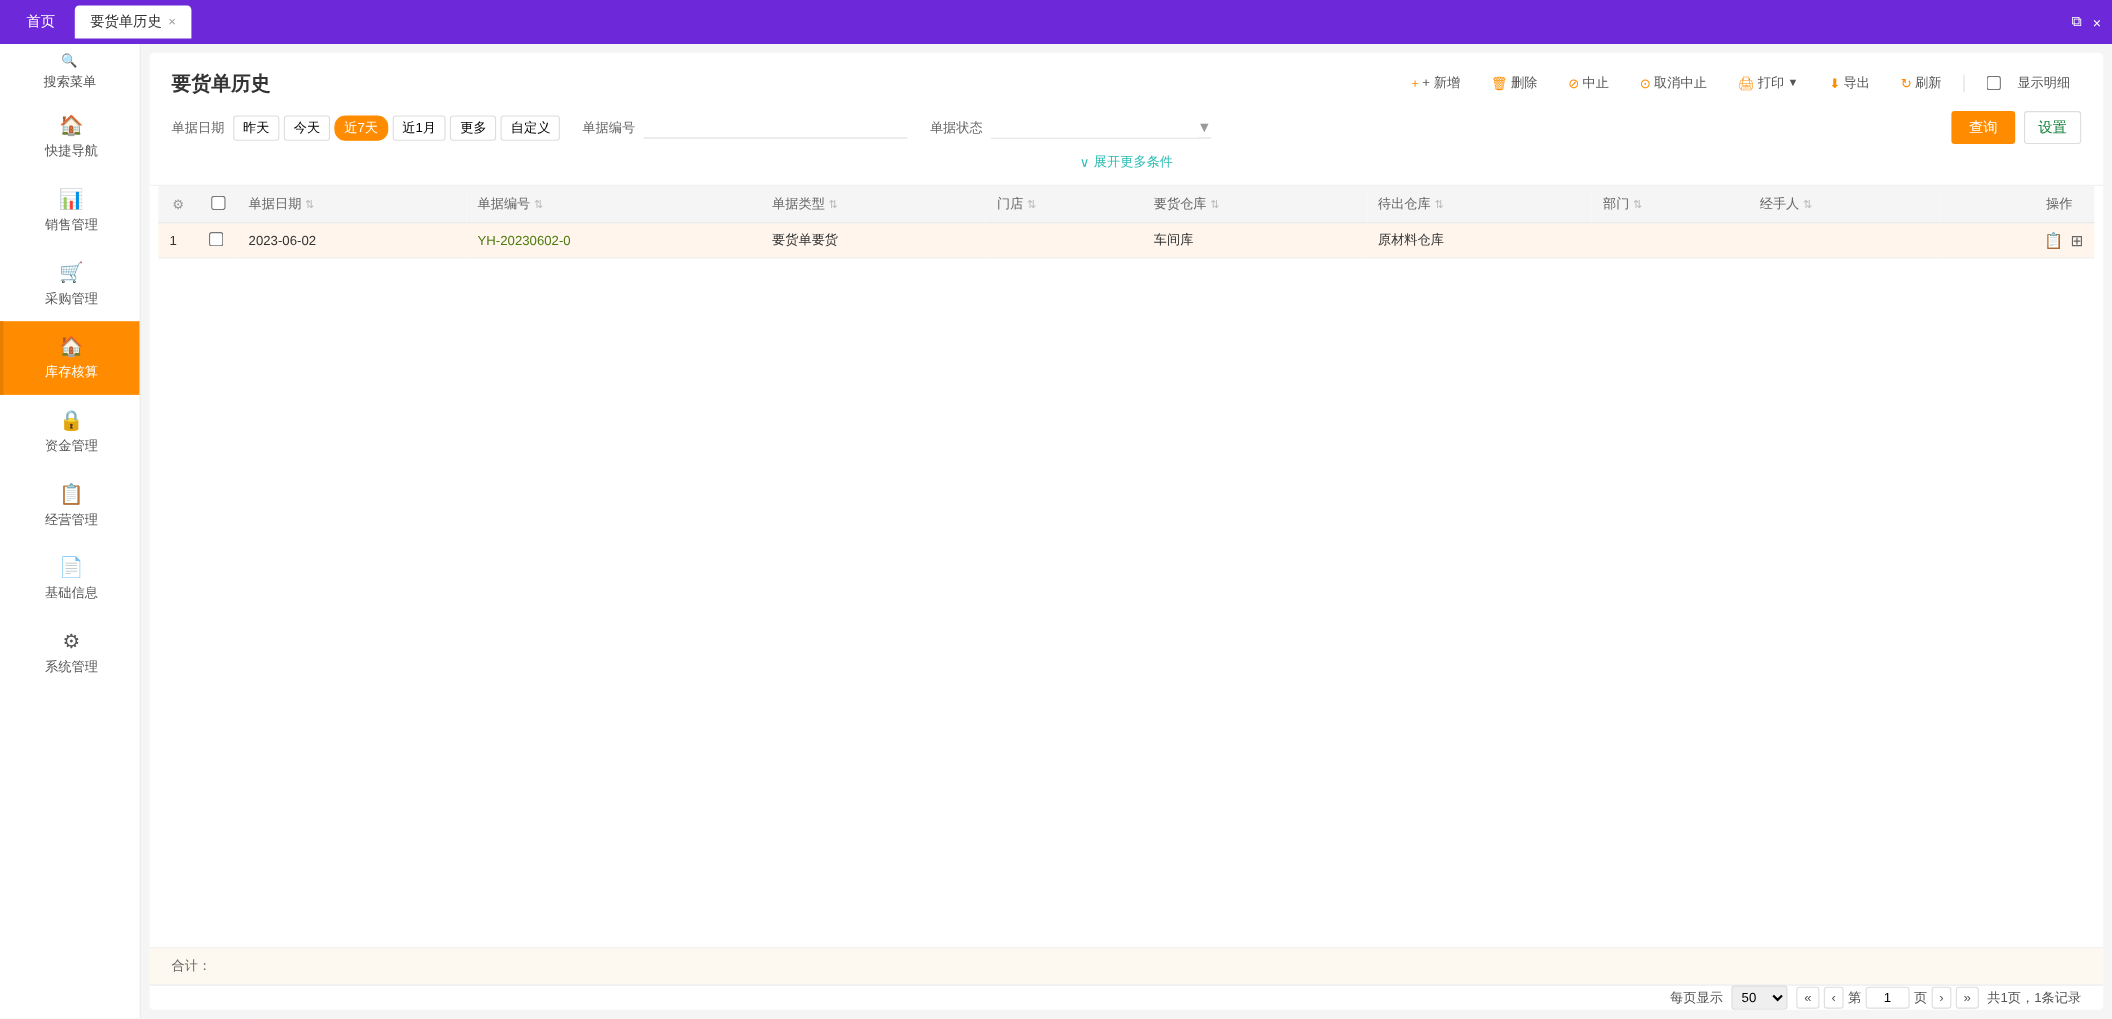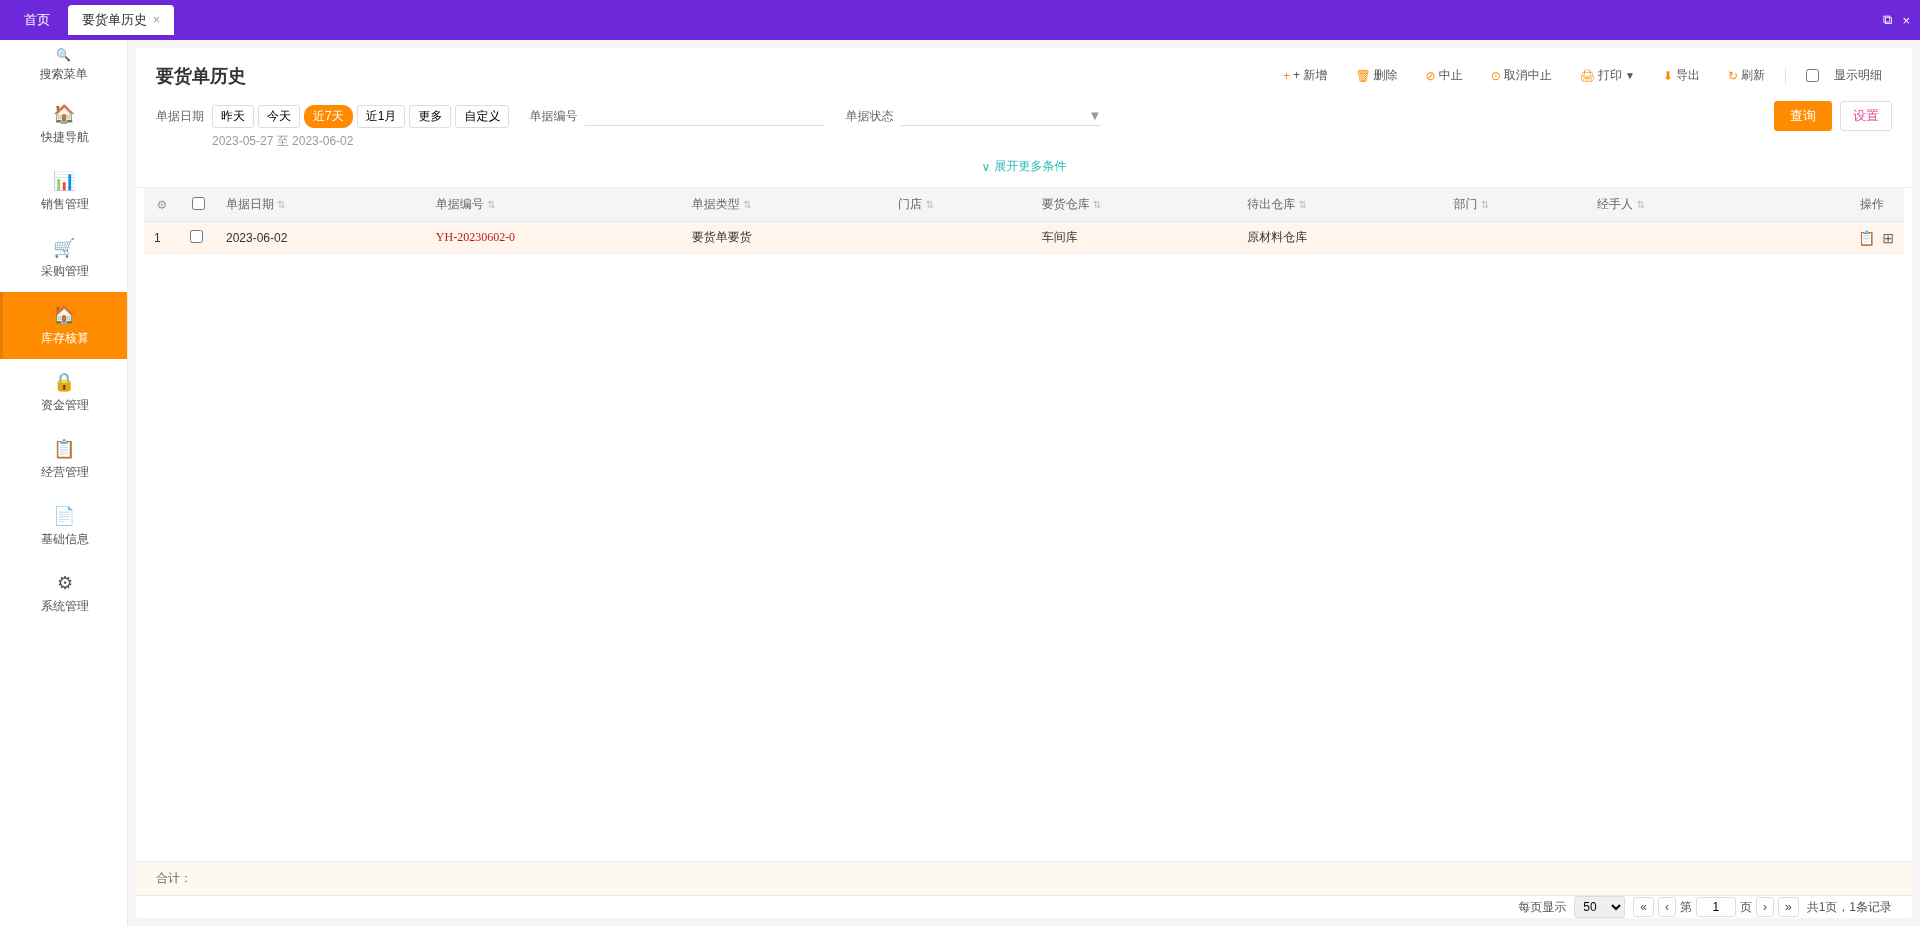--- a/index.html
+++ b/index.html
@@ -26,21 +26,21 @@
     .sidebar-item .icon { font-size: 18px; }
     .search-menu-item { padding: 8px 4px; display: flex; flex-direction: column; align-items: center; cursor: pointer; color: #555; font-size: 12px; gap: 4px; }
 
     
     .page-content { flex: 1; display: flex; flex-direction: column; padding: 0; overflow: hidden; background: #fff; margin: 8px; border-radius: 4px; }
     .page-header { padding: 14px 20px 0 20px; display: flex; align-items: center; justify-content: space-between; }
     .page-title { font-size: 18px; font-weight: 600; color: #333; }
     .toolbar { display: flex; align-items: center; gap: 8px; }
     .toolbar-btn { display: flex; align-items: center; gap: 3px; padding: 5px 10px; cursor: pointer; font-size: 12px; color: #555; border: none; background: transparent; }
     .btn-primary { background: #ff8c00; color: #fff; border: none; padding: 6px 16px; border-radius: 3px; cursor: pointer; font-size: 13px; }
-    .btn-secondary { background: #fff; color: #ec4899; border: 1px solid #ddd; padding: 5px 12px; border-radius: 3px; cursor: pointer; font-size: 13px; }
+    .btn-secondary { background: #fff; color: #15803d; border: 1px solid #ddd; padding: 5px 12px; border-radius: 3px; cursor: pointer; font-size: 13px; }
     .display-detail-btn { display: flex; align-items: center; gap: 15px; }
 
     
     .filter-area { padding: 12px 20px; border-bottom: 1px solid #f0f0f0; }
     .filter-row { display: flex; align-items: center; gap: 20px; flex-wrap: wrap; }
     .filter-item { display: flex; align-items: center; gap: 8px; }
     .filter-label { color: #666; font-size: 12px; white-space: nowrap; }
     .date-filter-btns { display: flex; align-items: center; gap: 4px; }
     .date-btn { padding: 2px 8px; border: 1px solid #ddd; border-radius: 3px; cursor: pointer; font-size: 12px; color: #000000; background: #fff; }
     .date-btn.active { background: #ff8c00; color: #fff; border-color: #ff8c00; border-radius: 10px; }
@@ -51,21 +51,21 @@
     .expand-more { display: flex; align-items: center; gap: 4px; color: #2dbdb5; cursor: pointer; font-size: 12px; justify-content: center; margin-top: 8px; }
 
     
     .table-container { flex: 1; overflow-y: auto; padding: 0 8px; }
     table { width: 100%; border-collapse: collapse; font-size: 12px; }
     thead tr { background: #f5f5f5; }
     th { padding: 8px 10px; text-align: left; color: #666; font-weight: normal; border-bottom: 1px solid #e8e8e8; white-space: nowrap; cursor: pointer; }
     th .sort-icon { color: #bbb; font-size: 10px; }
     td { padding: 7px 10px; border-bottom: 1px solid #f0f0f0; color: #333; }
     tr.highlighted { background: #fff5ec; }
-    .link-text { color: #b91c1c; cursor: pointer; text-decoration: none; font-family: Liberation Serif, serif; }
+    .link-text { color: #4d7c0f; cursor: pointer; text-decoration: none; }
     .settings-col { width: 36px; text-align: center; }
     .checkbox-col { width: 36px; text-align: center; }
     .action-icons { display: flex; gap: 6px; }
     .action-icon { cursor: pointer; color: #666; font-size: 14px; }
 
     
     .table-footer { padding: 8px 20px; border-top: 1px solid #f0f0f0; background: #fef9f0; display: flex; align-items: flex-end; }
     .footer-sum { font-size: 12px; color: #666; }
     .pagination-bar { padding: 0 20px; border-top: 1px solid #e8e8e8; display: flex; align-items: center; justify-content: flex-end; gap: 8px; font-size: 12px; color: #555; }
     .page-size-select { border: 1px solid #ddd; padding: 2px 4px; border-radius: 3px; font-size: 12px; }
@@ -209,23 +209,20 @@
                 <span style="color:#999;cursor:pointer">▼</span>
               </div>
             </div>
 
             <div style="margin-left:auto; display:flex; gap:8px; align-items:flex-end;">
               <button class="btn-primary">查询</button>
               <button class="btn-secondary">设置</button>
             </div>
           </div>
 
-          <div style="margin-left: 56px; margin-top: 2px;">
-            <span class="date-range">2023-05-27 至 2023-06-02</span>
-          </div>
 
           <div class="expand-more">
             <span>∨</span>
             <span>展开更多条件</span>
           </div>
         </div>
 
         <div class="table-container">
           <table>
             <thead>

